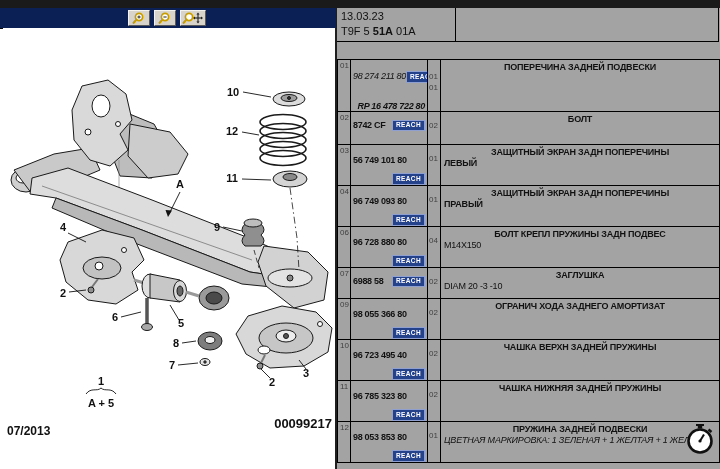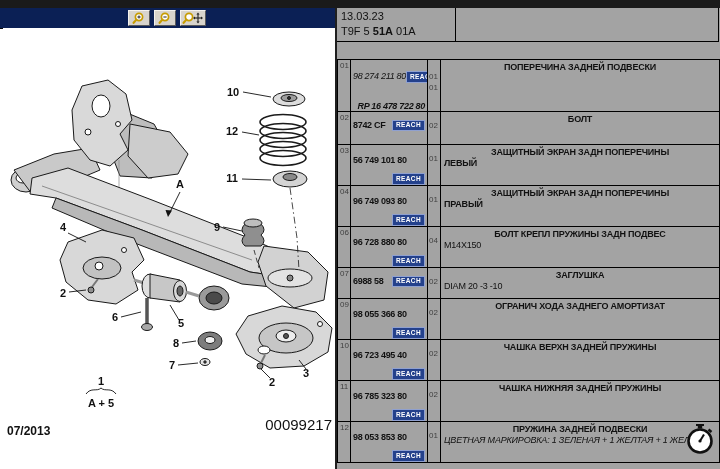--- a/index.html
+++ b/index.html
@@ -12,21 +12,21 @@
   .toolbar .btn{width:22px;height:16px;background:#d8d4cc;border:1px solid;
                 border-color:#f4f2ee #5a5a5a #5a5a5a #f4f2ee;margin-right:4px;
                 display:flex;align-items:center;justify-content:center;padding:0;cursor:pointer;}
   .toolbar .btn.wide{width:26px;}
   .toolbar .spacer{width:128px;}
   .divider{position:absolute;left:335px;top:8px;width:2px;height:461px;background:#1f1f1f;}
   
   .diagram{position:absolute;left:2px;top:28px;width:333px;height:385px;}
   .footer-left{position:absolute;left:7px;top:424px;font-size:12px;font-weight:bold;}
   .footer-right{position:absolute;left:240px;top:416px;width:92px;text-align:right;
-                font-size:15px;font-weight:normal;}
+                font-size:13px;font-weight:bold;}
   
   .right-pane{position:absolute;left:337px;top:8px;width:383px;height:461px;background:#a3a3a3;}
   .head-row{position:absolute;left:0;top:0;width:381px;height:33px;border-bottom:1.5px solid #000;
             border-right:1px solid #000;display:flex;}
   .head-left{width:114px;border-right:1.5px solid #000;padding:1px 0 0 4px;font-size:11px;line-height:15px;}
   .head-title{flex:1;text-align:center;font-size:11px;font-weight:bold;line-height:15px;padding-top:2px;}
   table.parts{position:absolute;left:0;top:51px;border-collapse:collapse;table-layout:fixed;width:382px;}
   table.parts td{border:1px solid #000;vertical-align:top;overflow:hidden;}
   td.c-idx{font-size:8px;color:#3f3f3f;padding:1px 0 0 2px;}
   td.c-num{padding:8px 2px 0 2px;}

